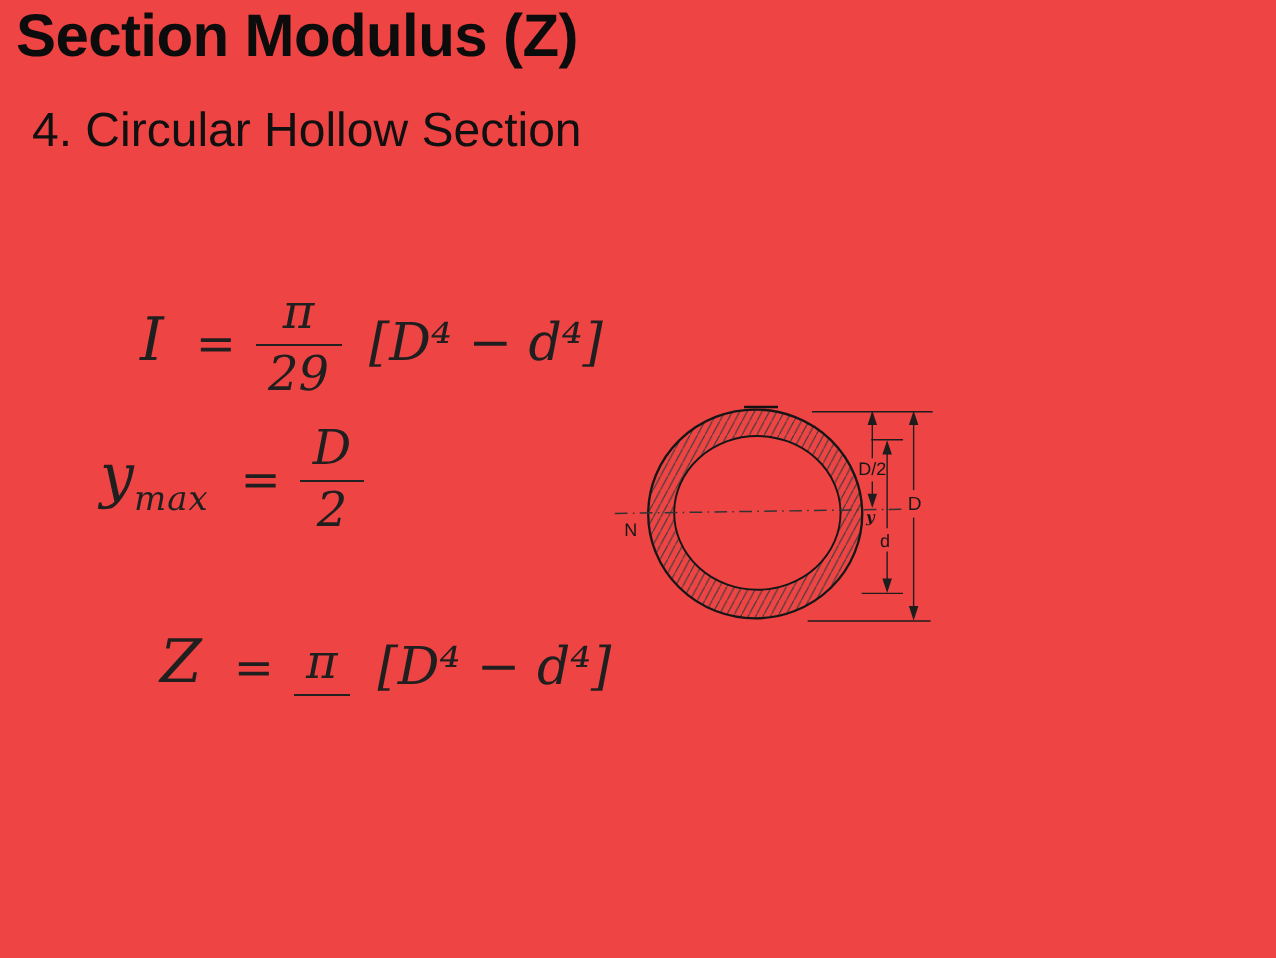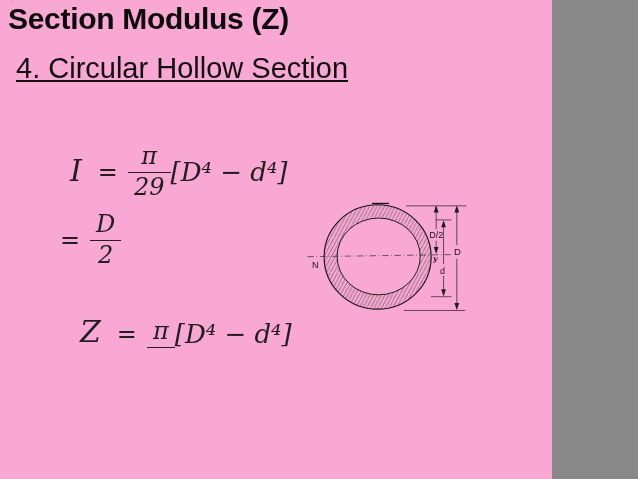--- a/index.html
+++ b/index.html
@@ -1,42 +1,42 @@
 <!DOCTYPE html>
 <html><head>
 <meta charset="utf-8">
 <style>
   html,body { margin:0; padding:0; background:#888; }
   .slide {
-    position:relative; width:552px; height:479px; background:#f9a8d4;
+    position:relative; width:638px; height:479px; background:#ef4444;
     overflow:hidden; font-family:"Liberation Sans",sans-serif;
   }
   .slide-title {
     position:absolute; left:8px; top:2px; margin:0;
     font-family:"Liberation Sans",sans-serif; font-weight:600;
     font-size:30px; line-height:1.15; color:#0c0c0c; letter-spacing:-0.3px;
   }
   .slide-subtitle {
     position:absolute; left:16px; top:52px; margin:0;
     font-family:"Liberation Sans",sans-serif; font-weight:400;
-    font-size:29px; color:#101010;text-decoration:underline;
+    font-size:24px; color:#101010;
   }
   
   .formula {
     position:absolute; display:flex; align-items:center;
     font-family:"DejaVu Serif",serif; font-style:italic; color:#1f1f1f;
   }
   .formula .lhs { font-size:30px; margin-right:6px; }
   .formula .lhs sub { font-size:17px; font-style:italic; letter-spacing:0.5px; }
   .formula .eq  { font-size:24px; font-style:normal; margin:0 10px; }
   .frac { display:inline-flex; flex-direction:column; align-items:stretch;
           text-align:center; font-size:24px; line-height:1.08; }
   .frac .num { border-bottom:1.7px solid #222; padding:0 6px 2px; }
   .frac .den { padding:2px 6px 0; }
-  .formula .rhs { font-size:26px; white-space:pre; }
+  .formula .rhs { font-size:26px; margin-left:14px; white-space:pre; }
   
   .figure { position:absolute; left:300px; top:135px; }
   .figure .outline { fill:none; stroke:#161616; }
   .figure .dimline { stroke:#1d1d1d; stroke-width:1.3; }
   .figure .arrow   { fill:#1d1d1d; stroke:none; }
   .figure text     { fill:#161616; }
   .dim-label { font-family:"Liberation Sans",sans-serif; font-size:17px; text-anchor:middle; }
   .n-label   { font-family:"Liberation Sans",sans-serif; font-size:17px; text-anchor:middle; }
   .y-label   { font-family:"DejaVu Serif",serif; font-style:italic; font-weight:bold; font-size:14px; }
 </style>
@@ -52,20 +52,21 @@
     <span class="lhs"><span>I</span><sub></sub></span>
     <span class="eq">=</span>
     <span class="frac">
       <span class="num">π</span>
       <span class="den">29</span>
     </span>
     <span class="rhs">[D⁴ − d⁴]</span>
   </div>
 
   <div class="formula" style="left:50px; top:212px;">
+    <span class="lhs"><span>y</span><sub>max</sub></span>
     <span class="eq">=</span>
     <span class="frac">
       <span class="num">D</span>
       <span class="den">2</span>
     </span>
     <span class="rhs"></span>
   </div>
 
   <div class="formula" style="left:80px; top:314px;">
     <span class="lhs"><span>Z</span><sub></sub></span>

